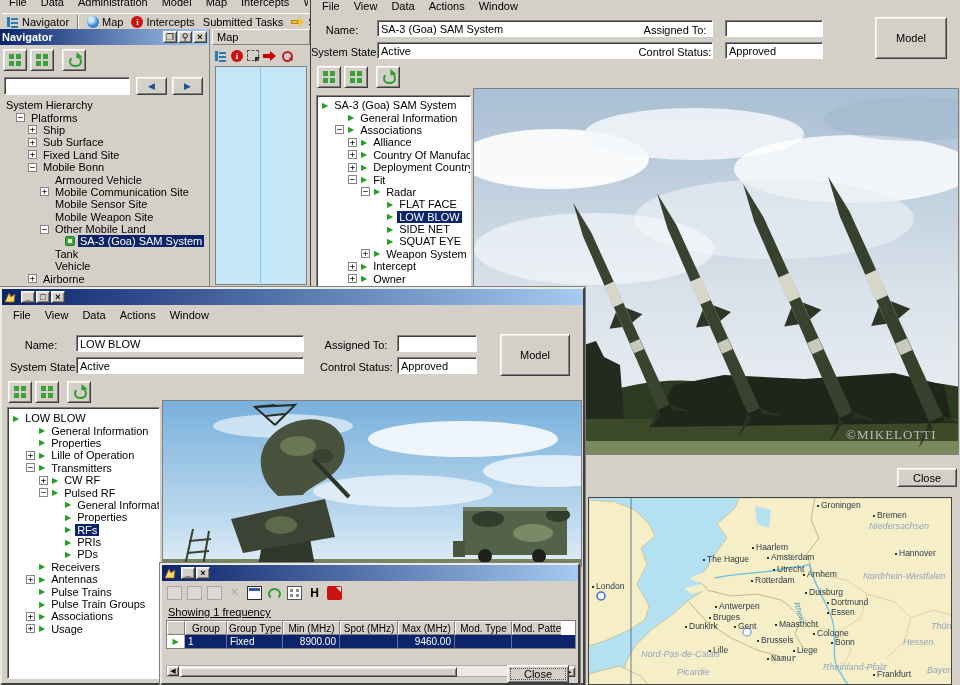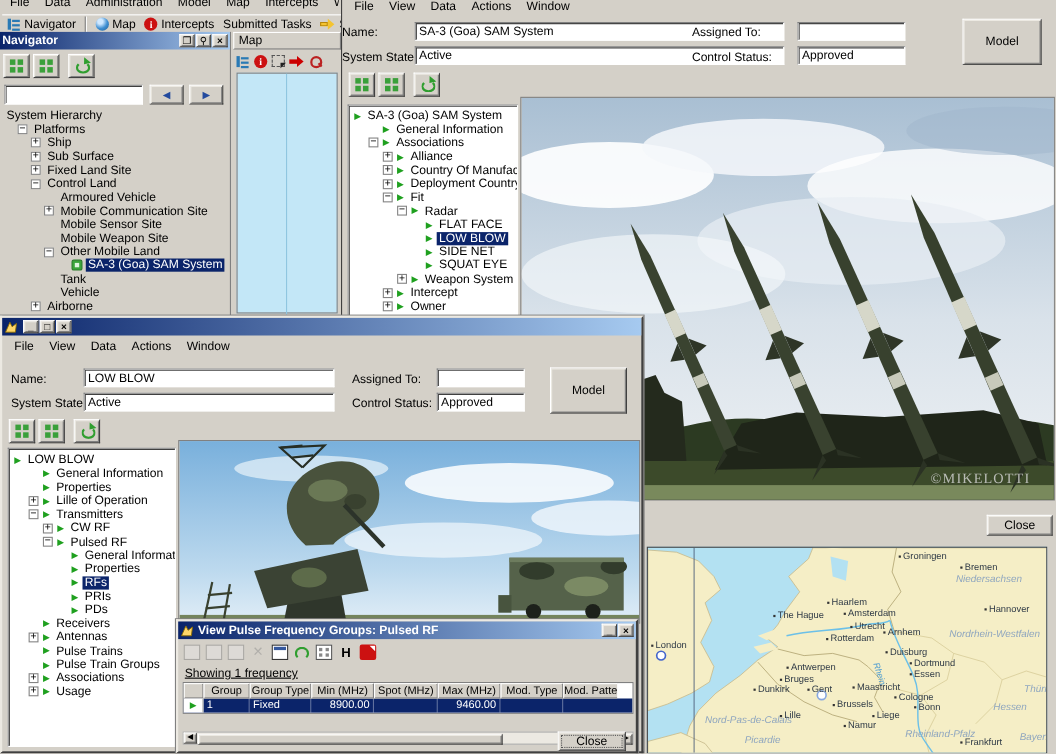--- a/index.html
+++ b/index.html
@@ -83,21 +83,21 @@
   .ind{display:inline-block;height:1px;flex:0 0 auto;}
   .expbox{display:inline-flex;align-items:center;justify-content:center;width:9px;height:9px;border:1px solid #848484;background:#fff;font-size:9px;line-height:7px;margin-right:4px;flex:0 0 auto;color:#000;font-family:"DejaVu Sans Mono",monospace;}
   .expspace{display:inline-block;width:13px;flex:0 0 auto;}
   .garrow{color:#1fa01f;font-size:8px;margin-right:4px;flex:0 0 auto;}
   .platico{display:inline-block;width:10px;height:10px;background:#3aa53a;border:1px solid #2c7c2c;border-radius:2px;margin-right:3px;flex:0 0 auto;}
   .platico::after{content:"";display:block;width:4px;height:4px;background:#dff5df;margin:2px auto;}
   .tlabel{padding:0 2px;}
   .tsel{background:var(--sel);color:#fff;}
 
   
-  .flabel{font-size:11px;color:#000;text-align:left;white-space:nowrap;}
+  .flabel{font-size:11px;color:#000;text-align:center;white-space:nowrap;}
   .field{background:#fff;border:1px solid;border-color:#808080 #fff #fff #808080;box-shadow:inset 1px 1px 0 #404040;font-size:11px;font-family:"Liberation Sans",sans-serif;padding:0 3px;height:17px;color:#000;}
   input.field{outline:none;}
 
   
   .thead{display:flex;}
   .th{background:var(--chrome);border:1px solid;border-color:#fff #808080 #808080 #fff;font-size:10px;display:flex;align-items:center;justify-content:center;height:14px;overflow:hidden;white-space:nowrap;flex:0 0 auto;}
   .tbodyrow{display:flex;height:13px;align-items:center;}
   .rowsel{background:var(--sel);color:#fff;}
   .td{font-size:10px;padding:0 3px;border-right:1px solid rgba(255,255,255,0.35);overflow:hidden;white-space:nowrap;flex:0 0 auto;height:13px;line-height:13px;}
   .td.num{text-align:right;}
@@ -202,21 +202,21 @@
           <span class="tlabel">Sub Surface</span>
         </div>
         <div class="trow">
           <span class="ind" style="width: 26px;"></span>
           <span class="expbox">+</span>
           <span class="tlabel">Fixed Land Site</span>
         </div>
         <div class="trow">
           <span class="ind" style="width: 26px;"></span>
           <span class="expbox">−</span>
-          <span class="tlabel">Control Land</span>
+          <span class="tlabel">Mobile Bonn</span>
         </div>
         <div class="trow">
           <span class="ind" style="width: 38px;"></span>
           <span class="expspace"></span>
           <span class="tlabel">Armoured Vehicle</span>
         </div>
         <div class="trow">
           <span class="ind" style="width: 38px;"></span>
           <span class="expbox">+</span>
           <span class="tlabel">Mobile Communication Site</span>
@@ -530,21 +530,21 @@
           <div class="maplabel city" style="left: 126px; top: 103px;">Antwerpen</div>
           <div class="maplabel city" style="left: 120px; top: 114px;">Bruges</div>
           <div class="maplabel city" style="left: 145px; top: 123px;">Gent</div>
           <div class="maplabel city" style="left: 96px; top: 123px;">Dunkirk</div>
           <div class="maplabel city" style="left: 186px; top: 121px;">Maastricht</div>
           <div class="maplabel city" style="left: 224px; top: 130px;">Cologne</div>
           <div class="maplabel city" style="left: 168px; top: 137px;">Brussels</div>
           <div class="maplabel city" style="left: 242px; top: 139px;">Bonn</div>
           <div class="maplabel city" style="left: 120px; top: 147px;">Lille</div>
           <div class="maplabel city" style="left: 204px; top: 147px;">Liege</div>
-          <div class="maplabel city" style="left: 178px; top: 156px;">Namur</div>
+          <div class="maplabel city" style="left: 178px; top: 156px; font-family: Liberation Mono, monospace;">Namur</div>
           <div class="maplabel city" style="left: 284px; top: 171px;">Frankfurt</div>
           <div class="maplabel region" style="left: 280px; top: 23px;">Niedersachsen</div>
           <div class="maplabel region" style="left: 274px; top: 73px;">Nordrhein-Westfalen</div>
           <div class="maplabel region" style="left: 342px; top: 123px;">Thüringen</div>
           <div class="maplabel region" style="left: 314px; top: 139px;">Hessen</div>
           <div class="maplabel region" style="left: 234px; top: 164px;">Rheinland-Pfalz</div>
           <div class="maplabel region" style="left: 52px; top: 151px;">Nord-Pas-de-Calais</div>
           <div class="maplabel region" style="left: 88px; top: 169px;">Picardie</div>
           <div class="maplabel region" style="left: 338px; top: 167px;">Bayern</div>
           <div class="maplabel river" style="left: 200px; top: 110px;">Rhein</div>
@@ -747,21 +747,20 @@
         <rect x="290" y="140" width="12" height="16" fill="#48543e"></rect>
       </svg>
     </div>
   </div>
 
   <div class="abs winborder" style="left:160px;top:563px;width:420px;height:122px;">
     <div class="titlebar">
       <svg class="appico" viewBox="0 0 13 12">
           <path d="M1,11 L5,2 L7,6 L11,3 L10,11 Z" fill="#ffd76a" stroke="#8a6a00" stroke-width="0.8"></path>
         </svg>
-      <span class="cap">View Pulse Frequency Groups: Pulsed RF</span>
       <span class="winbtn btn raised">_</span>
       <span class="winbtn btn raised">×</span>
     </div>
     <div class="abs" style="left:5px;top:20px;height:16px;display:flex;align-items:center;">
         <span class="pt-ico sheet dis"></span>
         <span class="pt-ico sheet dis"></span>
         <span class="pt-ico sheet dis"></span>
         <span class="pt-ico x-icon dis">✕</span>
         <span class="pt-ico prop-icon"></span>
         <span class="pt-ico refresh-small"></span>

